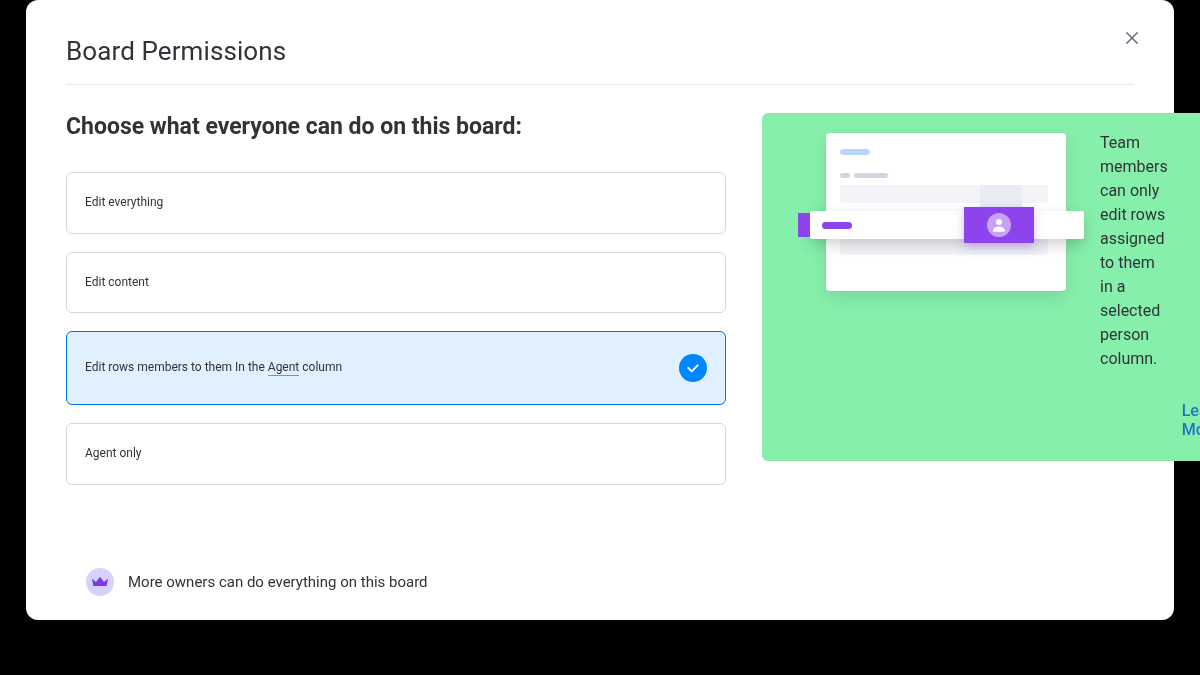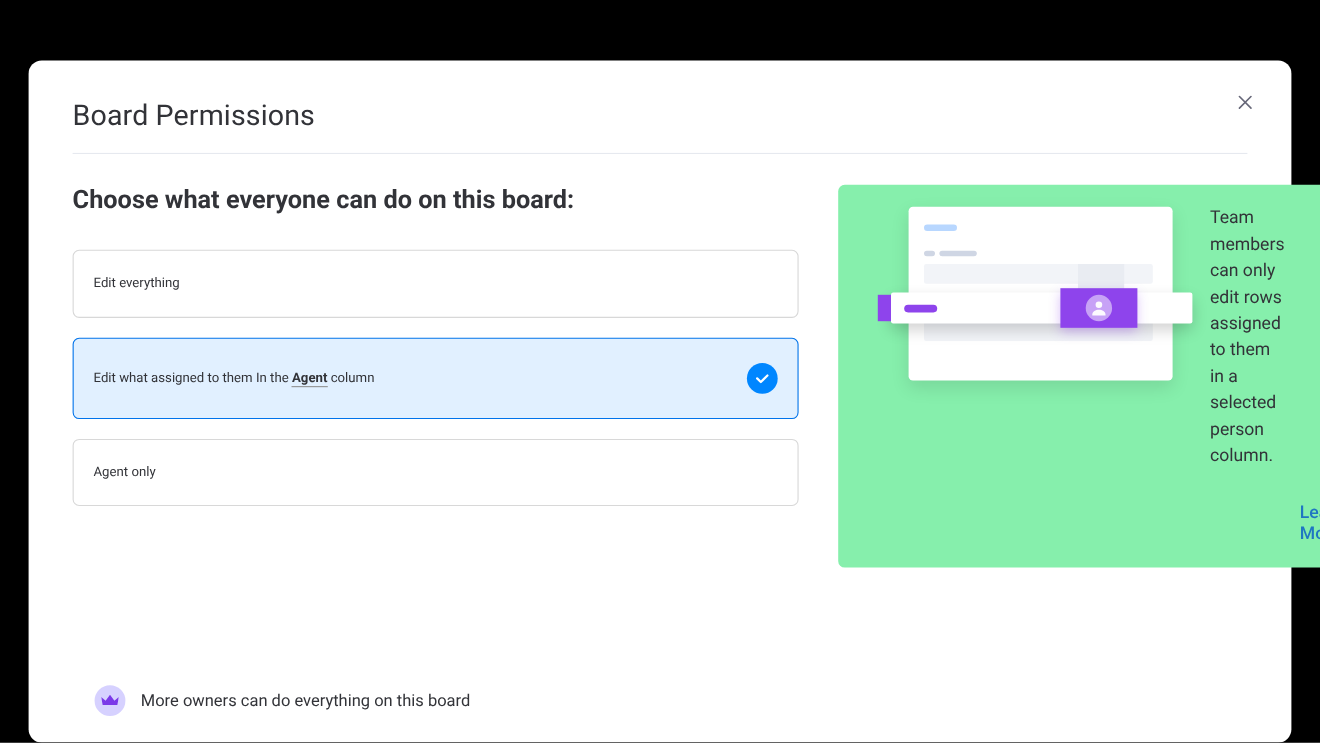--- a/index.html
+++ b/index.html
@@ -3,22 +3,22 @@
 <meta charset="utf-8">
 <style>
   * { box-sizing: border-box; margin: 0; padding: 0; }
   html, body {
     width: 1200px; height: 675px;
     font-family: -apple-system, BlinkMacSystemFont, "Segoe UI", Roboto, Helvetica, Arial, sans-serif;
     background: #000;
     overflow: hidden;
   }
   .stage {
-    width: 1200px; height: 675px;
-    display: flex; align-items: flex-end; justify-content: center;
+    width: 1200px; height: 530px;
+    display: flex; align-items: flex-start; justify-content: center;
   }
   .modal {
     position: relative;
     width: 1148px;
     height: 620px;
     background: #fff;
     border-radius: 12px;
     box-shadow: 0 18px 50px rgba(0,0,0,0.45), 0 2px 10px rgba(0,0,0,0.25);
     padding: 36px 40px 30px 40px;
   }
@@ -57,21 +57,21 @@
     cursor: pointer;
     display: flex; align-items: center; justify-content: space-between;
     background: #fff;
   }
   .option.selected {
     border-color: #0073ea;
     background: #e1f0ff;
   }
   .option .label-text { line-height: 1.3; }
   .option .chosen {
-    font-weight: 700;
+    font-weight: 400;
     border-bottom: 1.5px solid #909090;
     padding-bottom: 1px;
   }
   .check-badge {
     width: 28px; height: 28px; border-radius: 50%;
     background: #0086ff;
     display: flex; align-items: center; justify-content: center;
     flex: 0 0 auto;
   }
   .check-badge svg { width: 16px; height: 16px; stroke: #fff; }
@@ -165,24 +165,27 @@
     <div class="two-col">
       <div class="left-col">
         <div class="section-label">Choose what everyone can do on this board:</div>
 
         <div class="option-list">
 
           <div class="option">
             <span class="label-text">Edit everything</span>
           </div>
 
+          <div class="option">
+            <span class="label-text">Edit content</span>
+          </div>
 
           <div class="option selected">
             <span class="label-text">
-              <span>Edit what assigned to them In the </span><span class="chosen">Agent</span><span> column</span>
+              <span>Edit rows members to them In the </span><span class="chosen">Agent</span><span> column</span>
             </span>
             <span class="check-badge">
               <svg viewBox="0 0 24 24" fill="none" stroke="#fff" stroke-width="3" stroke-linecap="round" stroke-linejoin="round">
                 <polyline points="5 12 10 17 19 8"></polyline>
               </svg>
             </span>
           </div>
 
           <div class="option">
             <span class="label-text">Agent only</span>

